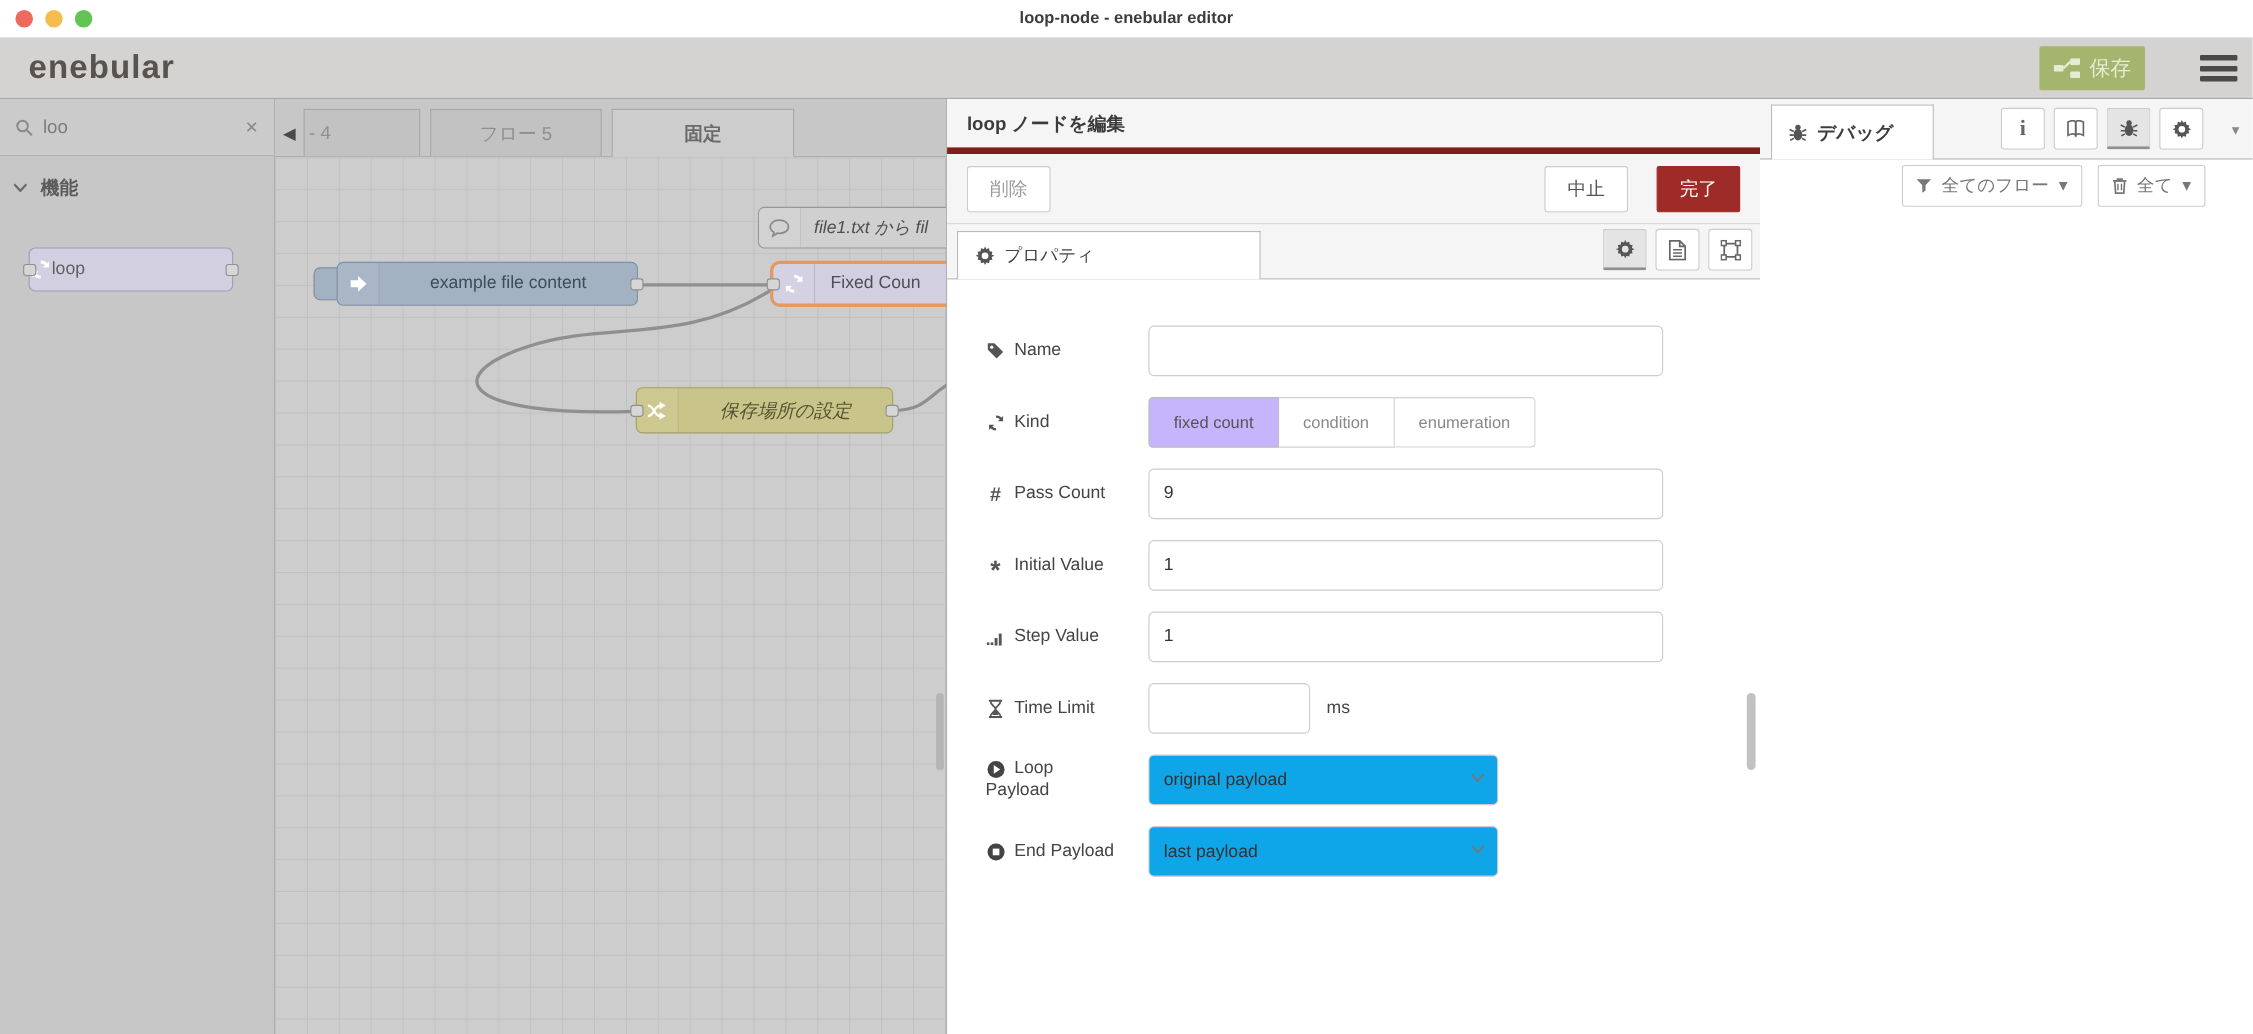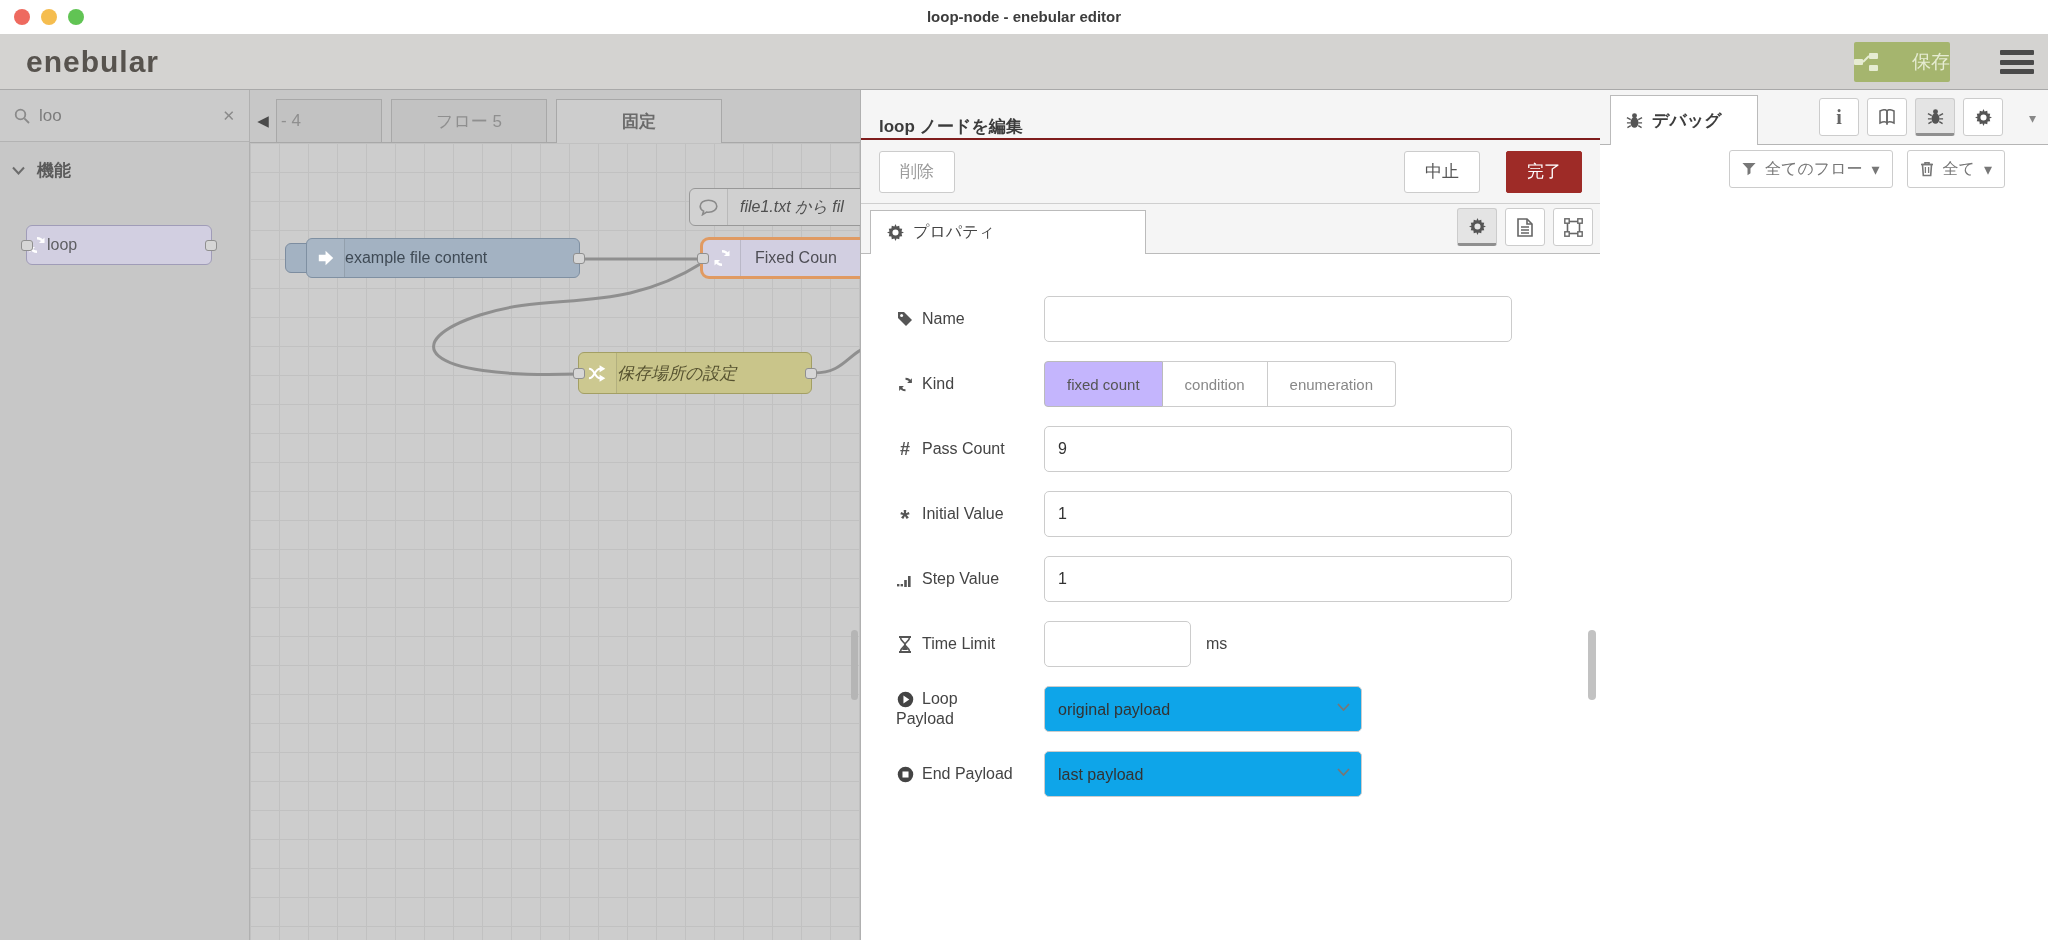--- a/index.html
+++ b/index.html
@@ -11,21 +11,21 @@
   .traffic { position:absolute; left:14px; top:9px; display:flex; gap:11px; }
   .dot { width:16px; height:16px; border-radius:50%; }
   .dot.red{ background:#ee6a5f; } .dot.yellow{ background:#f5bd4f; } .dot.green{ background:#61c454; }
   .win-title { text-align:center; line-height:34px; font-size:15px; font-weight:bold; color:#3c3c3c; }
 
   
   .appheader { position:relative; height:56px; background:#d4d3d1; border-bottom:1px solid #a9a9a9;
     display:flex; align-items:center; }
   .logo { margin-left:26px; font-size:30px; font-weight:bold; color:#57534e; letter-spacing:1px; }
   .save-btn { position:absolute; right:98px; top:8px; width:96px; height:40px; background:#a5b56e;
-    border:none; border-radius:2px; display:flex; align-items:center; justify-content:space-between; gap:9px;
+    border:none; border-radius:2px; display:flex; align-items:center; justify-content:center; gap:9px;
     color:#e6ecd2; font-size:19px; cursor:pointer; }
   .hamburger { position:absolute; right:14px; top:16px; width:34px; height:24px; display:flex;
     flex-direction:column; justify-content:space-between; cursor:pointer; }
   .hamburger span { display:block; height:5px; background:#4a4a4a; border-radius:1px; }
 
   .main { display:flex; height:850px; }
 
   
   .palette { width:250px; background:#c7c7c7; border-right:1px solid #b0b0b0; flex:none; }
   .search-row { height:52px; background:#cbcbcb; border-bottom:1px solid #b3b3b3;
@@ -33,21 +33,21 @@
   .search-text { flex:1; margin-left:9px; font-size:17px; color:#7c7c7c; }
   .search-clear { font-size:15px; color:#8a8a8a; cursor:pointer; }
   .category { display:flex; align-items:center; gap:12px; padding:17px 12px 13px 12px; }
   .category-label { font-size:17px; font-weight:bold; color:#5b5b5b; }
   .chev { color:#6c6c6c; }
 
   
   .node { position:absolute; display:flex; align-items:center; border-radius:6px; }
   .node .icon-sec { width:38px; align-self:stretch; display:flex; align-items:center; justify-content:center;
     border-right:1px solid rgba(0,0,0,0.12); background:rgba(255,255,255,0.06); border-radius:5px 0 0 5px; }
-  .node .nlabel { flex:1; font-size:16px; white-space:nowrap; overflow:hidden; }
+  .node .nlabel { flex:1; text-align:center; font-size:16px; white-space:nowrap; overflow:hidden; }
   .port { position:absolute; width:12px; height:11px; background:#d6d6d6; border:1px solid #8f8f8f; border-radius:3px; }
   .port.in { left:-6px; top:14px; } .port.out { right:-6px; top:14px; }
 
   .palette-node { position:relative; width:186px; height:40px; margin:30px 0 0 26px;
     background:#d2cfe1; border:1px solid #a09cb8; border-radius:6px; display:flex; align-items:center; }
   .palette-node .nlabel { color:#5f5f63; }
 
   
   .canvas { width:610px; flex:none; position:relative; background:#c7c7c7; }
   .tabbar { height:53px; display:flex; align-items:flex-end; border-bottom:1px solid #a8a8a8; }
@@ -83,22 +83,22 @@
 
   .change-node { left:328px; top:209px; width:234px; height:42px; background:#c9c58a; border:1px solid #a39f64; }
   .change-node .nlabel { font-style:italic; color:#55512f; font-size:17px; }
   .change-node .port { top:15px; }
 
   .canvas-scroll { position:absolute; right:2px; top:487px; width:7px; height:70px;
     background:#b5b5b5; border-radius:4px; }
 
   
   .editor { width:740px; flex:none; background:#fff; border-left:1px solid #b0b0b0; position:relative; }
-  .editor-header { height:50px; background:#f5f5f5; border-bottom:2px solid #7f1d1d;
-    display:flex; align-items:flex-end; padding-left:18px; }
+  .editor-header { height:50px; background:#f5f5f5; border-bottom:6px solid #7f1d1d;
+    display:flex; align-items:center; padding-left:18px; }
   .editor-title { font-size:17px; font-weight:bold; color:#3b3b3b; }
   .editor-buttons { height:64px; background:#f5f5f5; border-bottom:1px solid #cfcfcf;
     display:flex; align-items:center; padding:0 18px; }
   .btn { height:42px; padding:0 20px; font-size:17px; border-radius:3px; cursor:pointer;
     border:1px solid #ccc; background:#fff; }
   .btn-delete { color:#9a9a9a; }
   .btn-cancel { color:#555; margin-left:auto; }
   .btn-done { background:#9e2b27; border:1px solid #9e2b27; color:#fff; margin-left:26px; border-radius:2px; }
 
   .editor-tabs { height:50px; background:#f5f5f5; border-bottom:1px solid #bbb;

